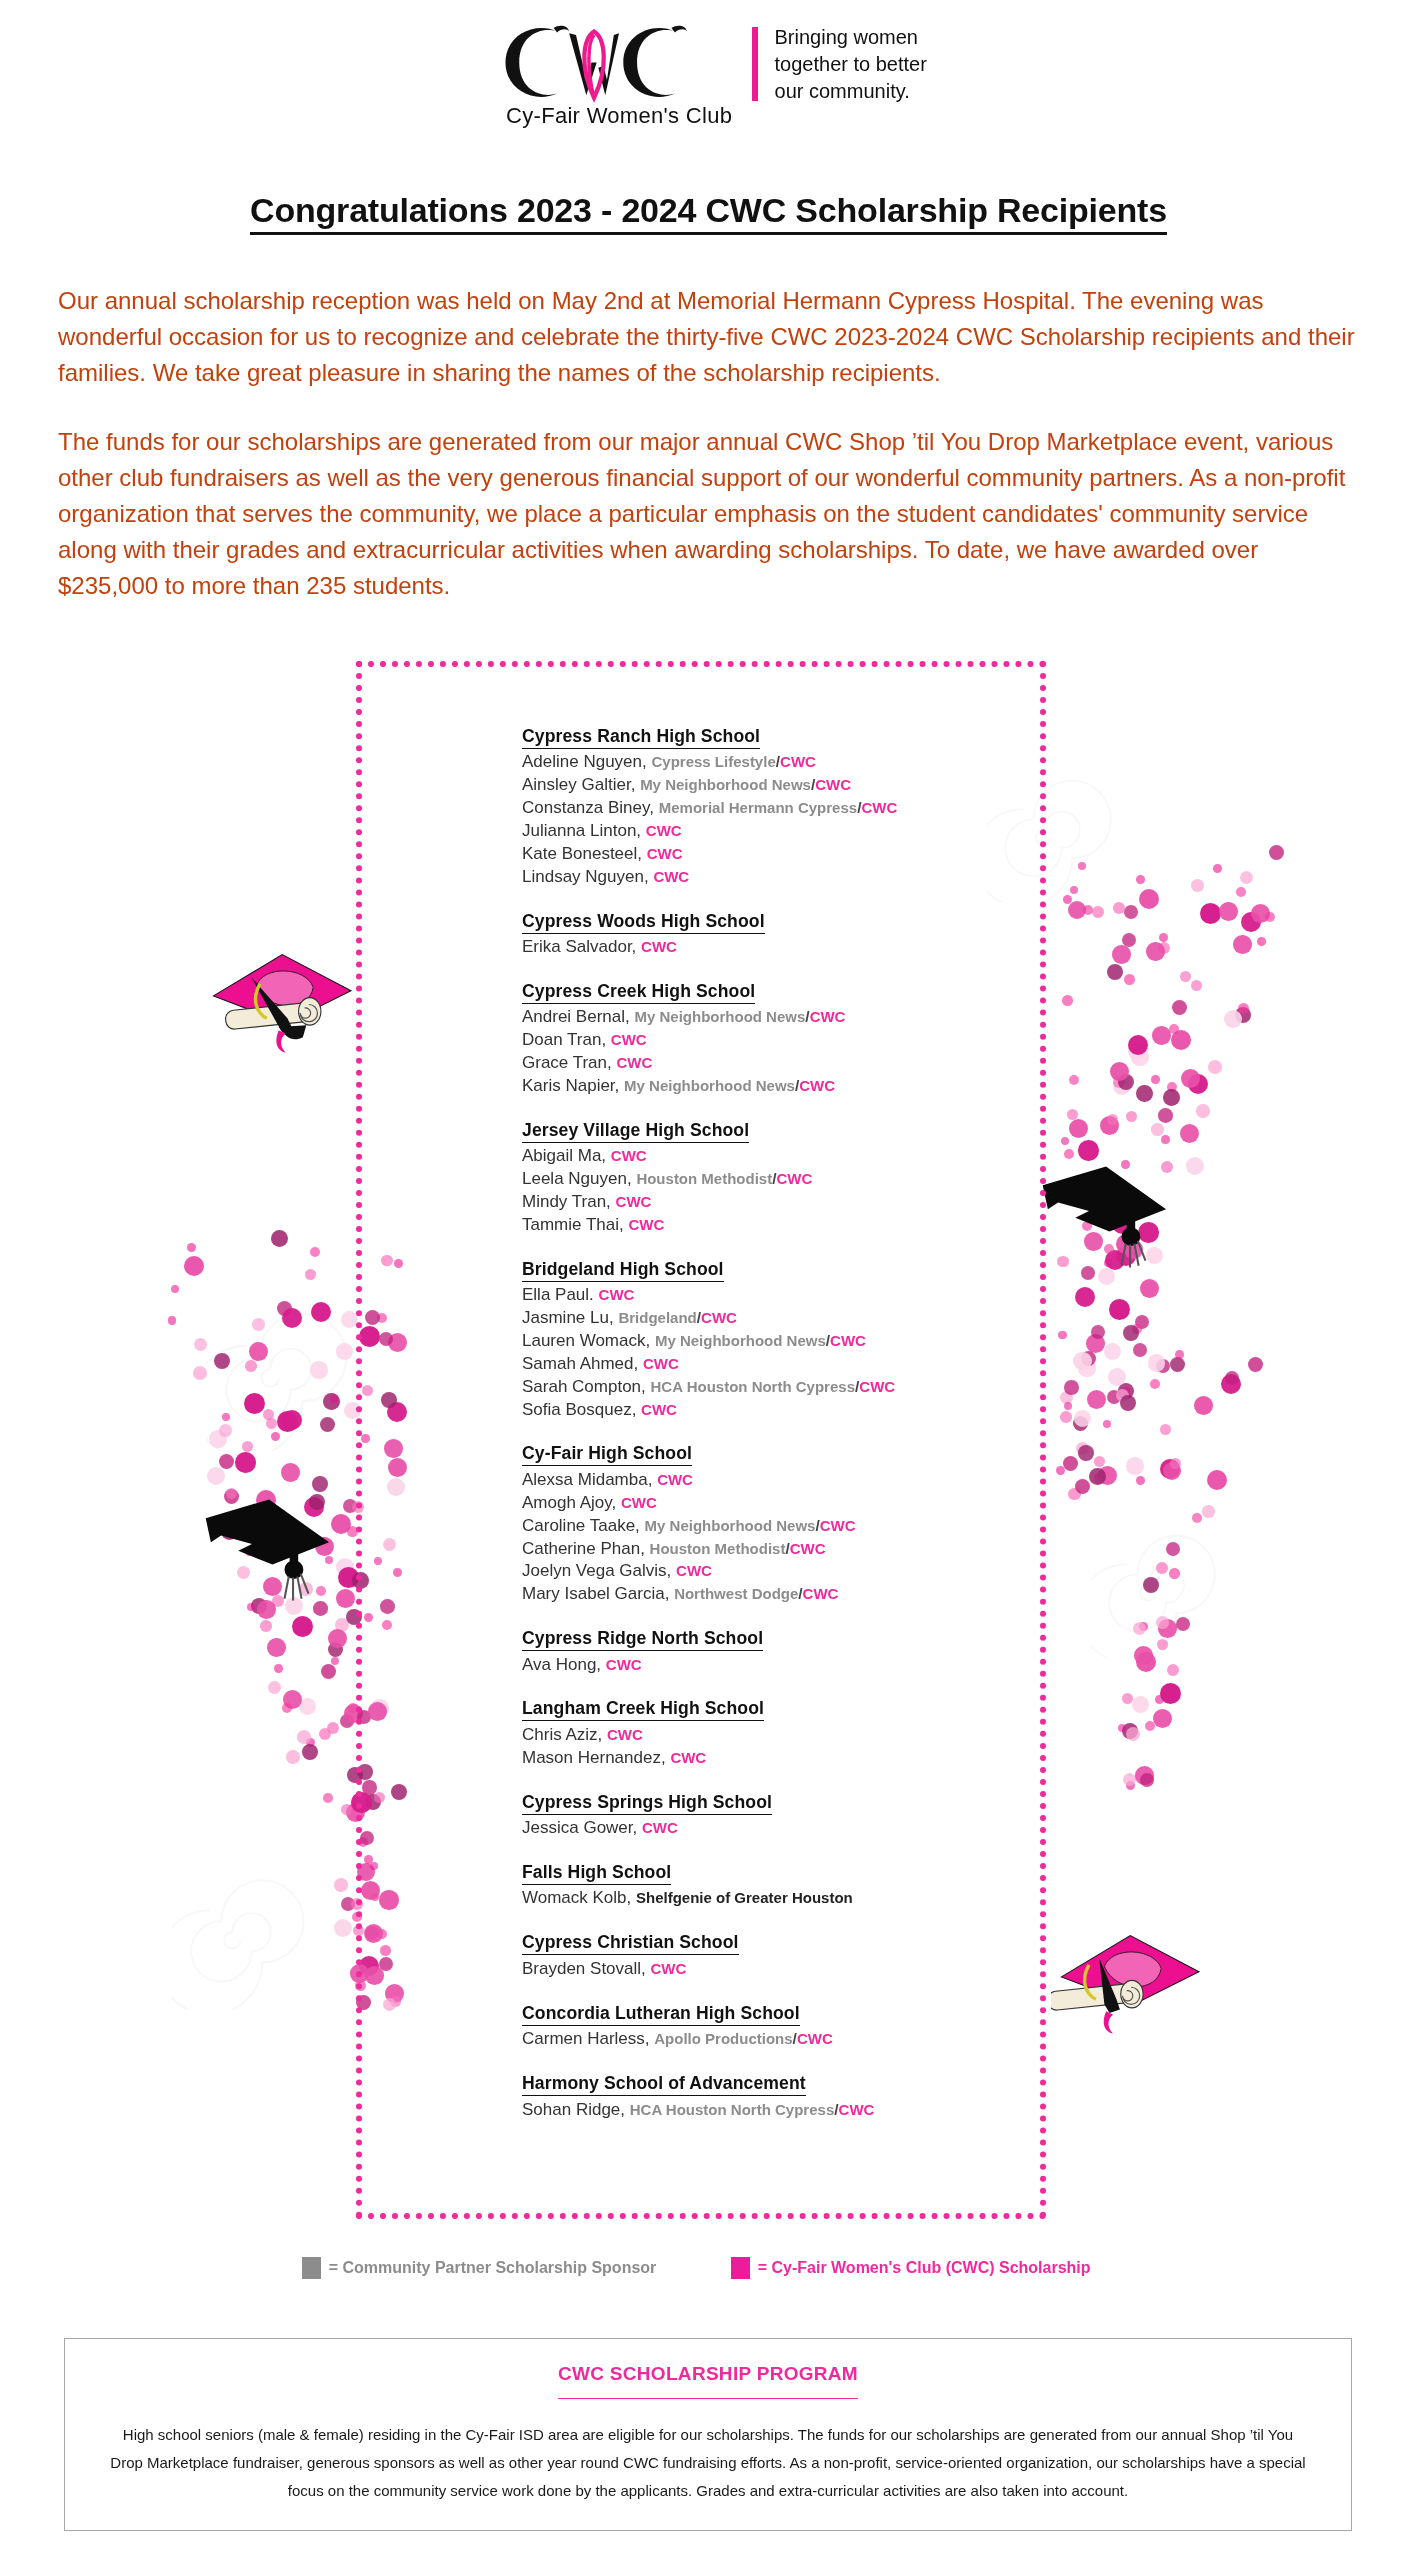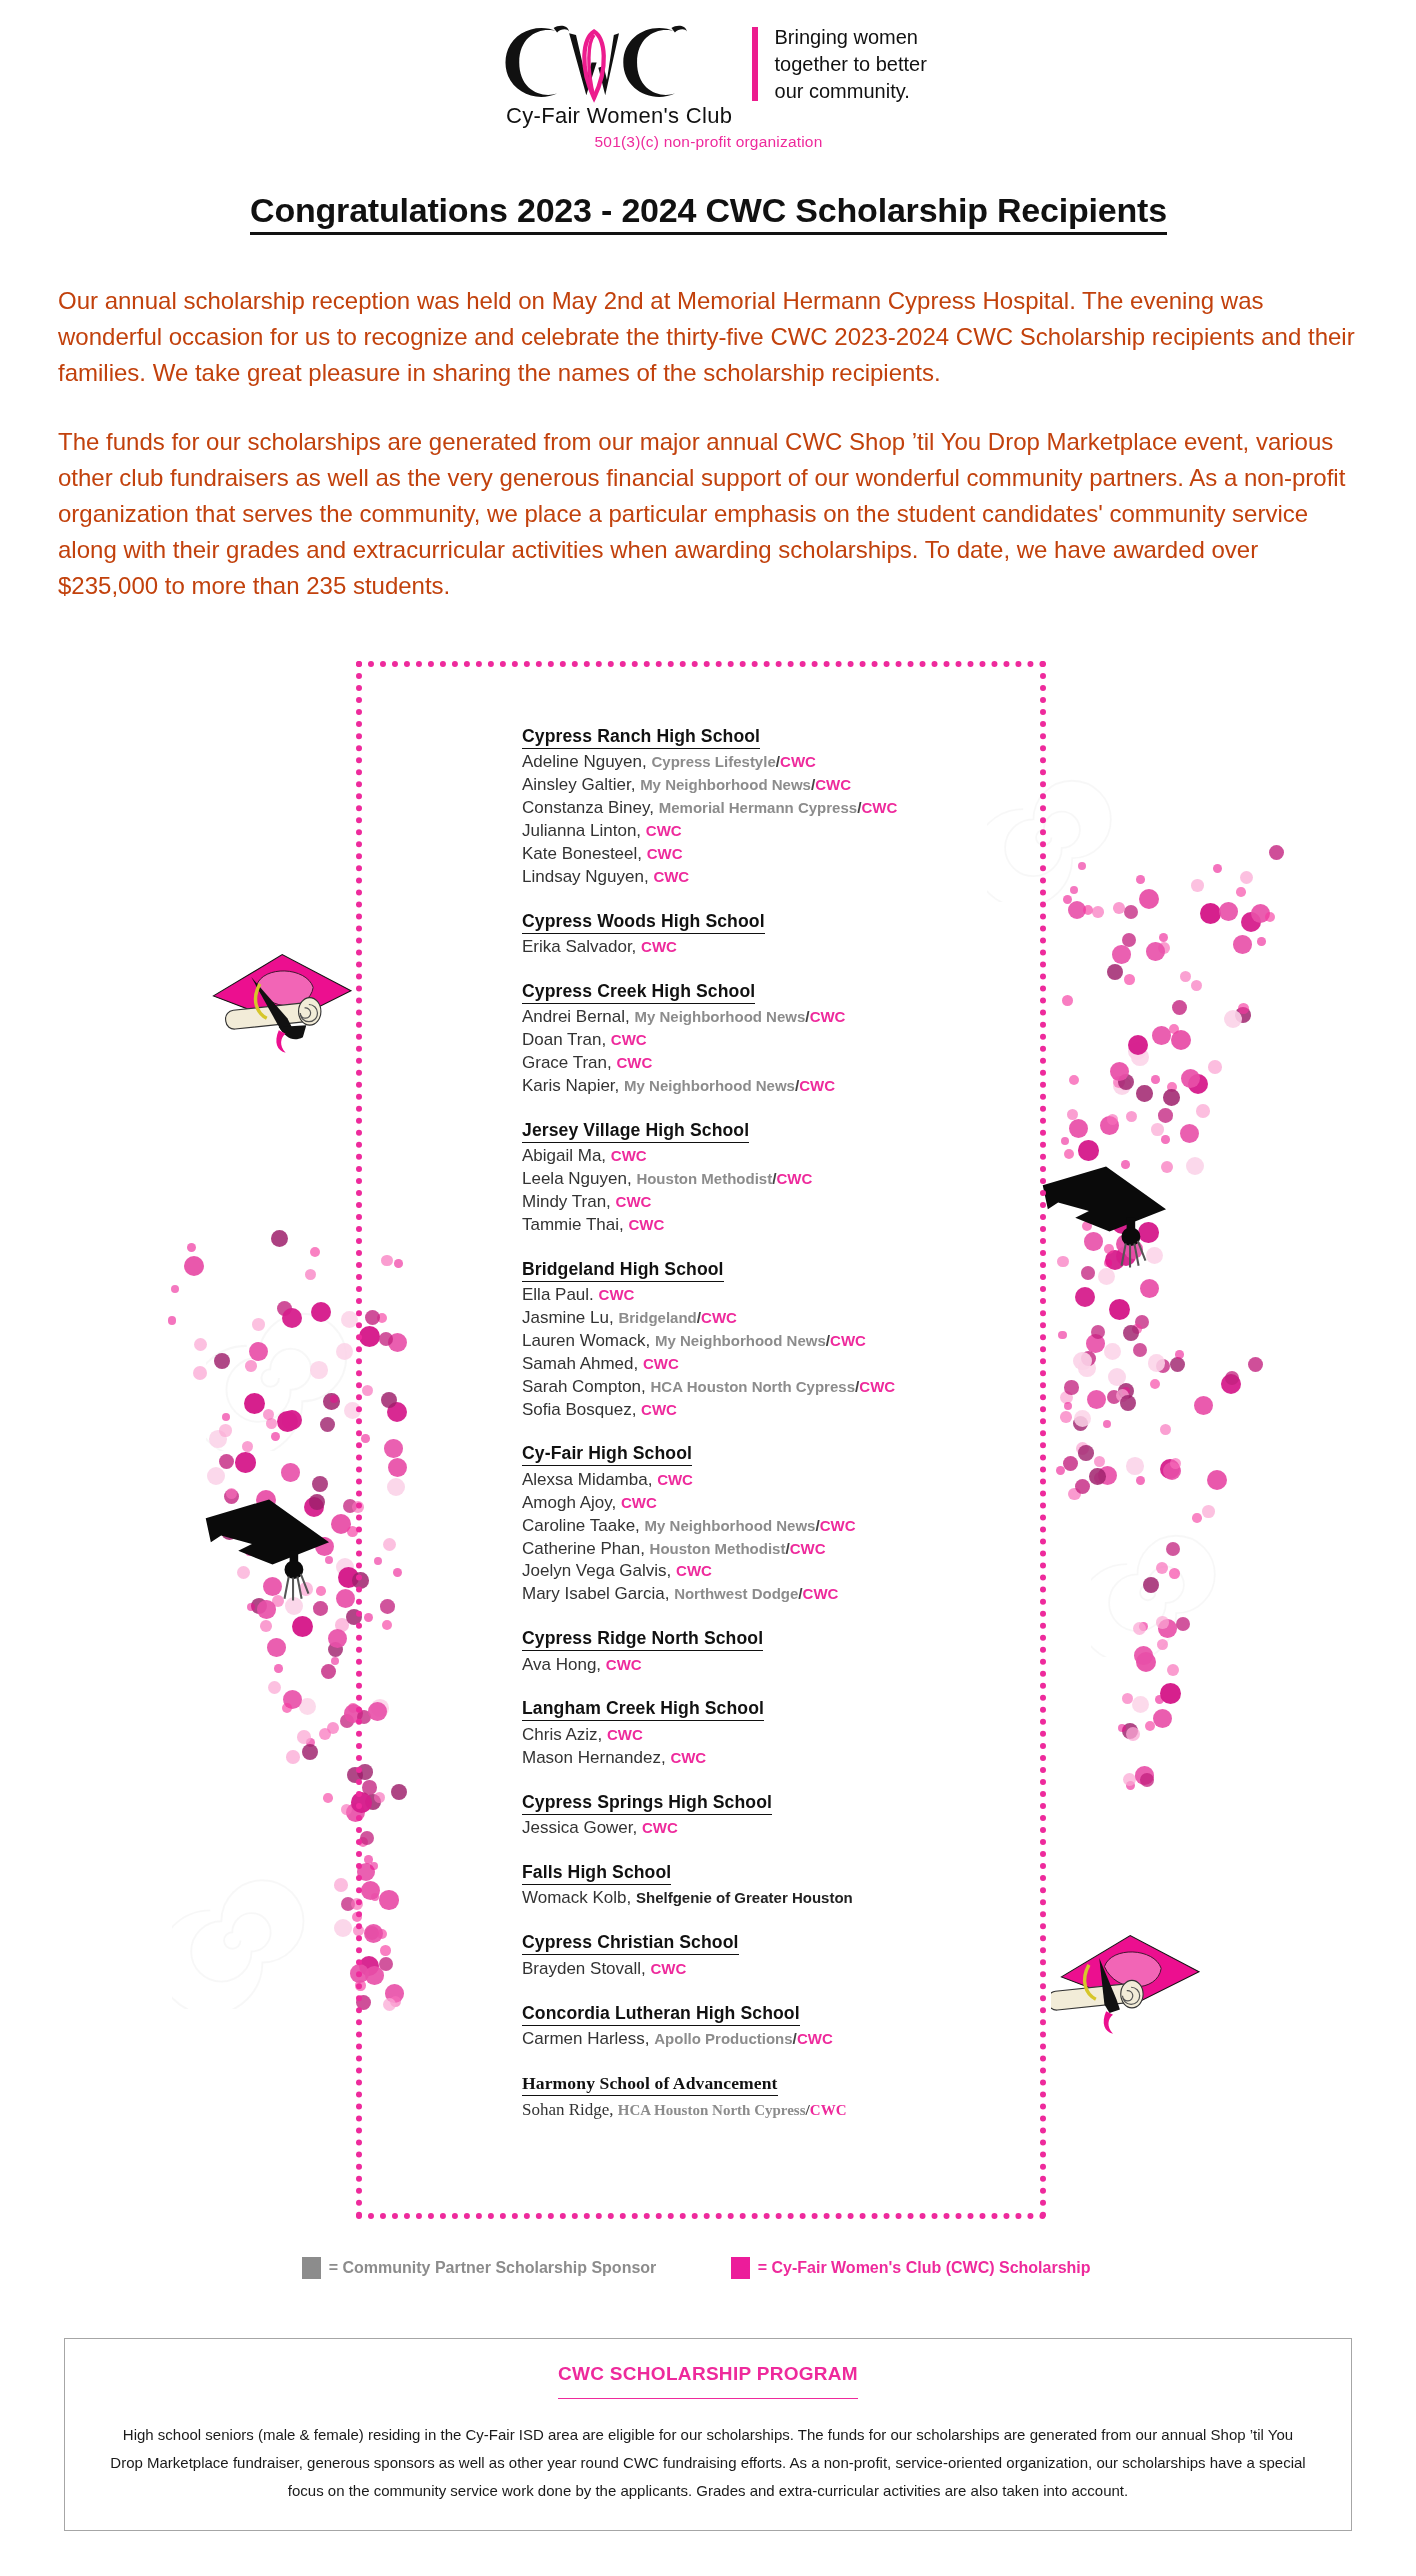--- a/index.html
+++ b/index.html
@@ -113,21 +113,21 @@
   }
 
   
   .list {
     position: absolute;
     left: 522px;
     top: 726px;
     width: 532px;
   }
   .school-block { margin-bottom: 22px; }
-  .school-block:last-child { margin-bottom: 8px; font-family: Liberation Serif, serif; }
+  .school-block:last-child { margin-bottom: 8px; }
   .school-name {
     font-size: 17.6px;
     font-weight: bold;
     color: #111;
     letter-spacing: 0.1px;
     display: inline-block;
     border-bottom: 1.7px solid #111;
     padding-bottom: 0.9px;
     margin-bottom: 2.6px;
   }
@@ -225,21 +225,20 @@
         </svg>
         <div class="logo-sub">Cy-Fair Women's Club</div>
       </div>
       <div class="logo-bar"></div>
       <div class="logo-tag">
         <div>Bringing women</div>
         <div>together to better</div>
         <div>our community.</div>
       </div>
     </div>
-    <div class="nonprofit">501(3)(c) non-profit organization</div>
   </div>
 
   <div class="page-title"><span>Congratulations 2023 - 2024 CWC Scholarship Recipients</span></div>
 
   <div class="intro p1">Our annual scholarship reception was held on May 2nd at Memorial Hermann Cypress Hospital. The evening was wonderful occasion for us to recognize and celebrate the thirty-five CWC 2023-2024 CWC Scholarship recipients and their families. We take great pleasure in sharing the names of the scholarship recipients.</div>
   <div class="intro p2">The funds for our scholarships are generated from our major annual CWC Shop ’til You Drop Marketplace event, various other club fundraisers as well as the very generous financial support of our wonderful community partners.  As a non-profit organization that serves the community, we place a particular emphasis on the student candidates' community service along with their grades and extracurricular activities when awarding scholarships. To date, we have awarded over $235,000 to more than 235 students.</div>
 
   <svg class="swirl" style="left:206px; top:1305px;" width="146" height="146" viewBox="0 0 100 100">
     <path d="M50 50 m0 0 a6 6 0 1 1 -6 -6 a14 14 0 1 1 14 14 a22 22 0 1 1 -22 -22 a30 30 0 1 1 30 30 a38 38 0 1 1 -38 -38" fill="none" stroke="#b9b9b9" stroke-width="1.4"></path>
   </svg>

